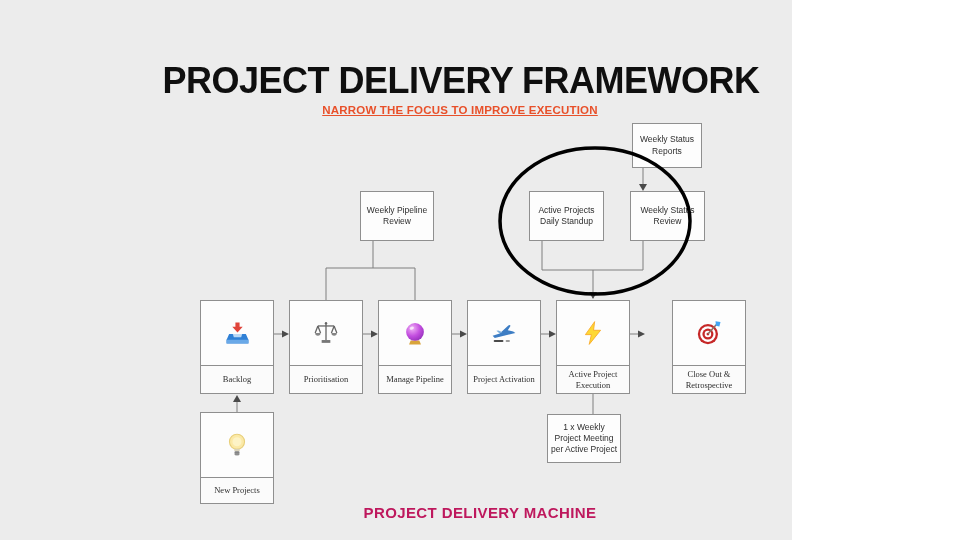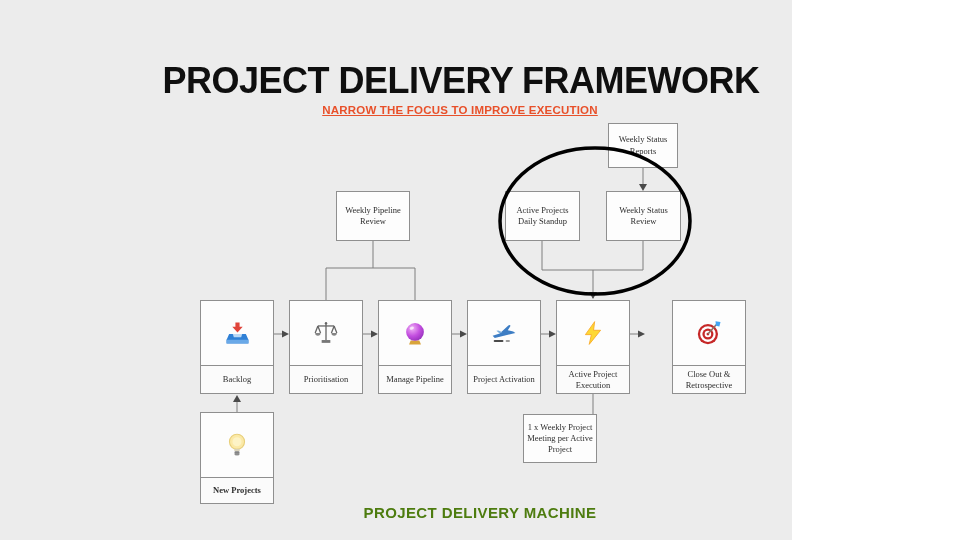--- a/index.html
+++ b/index.html
@@ -4,38 +4,38 @@
 <style>
   html,body{margin:0;padding:0;}
   .slide{position:relative;width:792px;height:540px;background:#ececec;overflow:hidden;
          font-family:"Liberation Sans",sans-serif;}
   .title{position:absolute;top:60px;left:0;width:922px;margin:0;text-align:center;
          font-size:36px;font-weight:bold;letter-spacing:-0.5px;color:#0f0f0f;}
   .subtitle{position:absolute;top:104px;left:0;width:920px;text-align:center;
             font-size:11.5px;font-weight:bold;letter-spacing:0.2px;color:#e8502a;
             text-decoration:underline;}
   .footer{position:absolute;top:504px;left:0;width:960px;text-align:center;
-          font-size:15px;font-weight:bold;letter-spacing:0.4px;color:#4d7c0f;}
+          font-size:15px;font-weight:bold;letter-spacing:0.4px;color:#be185d;}
   .connectors,.ellipse-overlay{position:absolute;top:0;left:0;width:960px;height:540px;
           pointer-events:none;}
   .connectors{z-index:1;}
   .ellipse-overlay{z-index:3;}
   .nbox{position:absolute;z-index:2;background:#fdfdfd;border:1px solid #8f8f8f;
         box-sizing:border-box;display:flex;align-items:center;
-        text-align:center;font-family:Liberation Serif, serif;font-size:8.5px;
-        line-height:1.3;color:#2e2e2e;padding:1px 2px;}
+        text-align:center;font-family:Liberation Sans, sans-serif;font-size:8.5px;
+        line-height:1.3;color:#2e2e2e;padding:1px 2px;margin-left:24px;}
   .stage{position:absolute;z-index:2;top:300px;width:74px;height:94px;background:#fdfdfd;
          border:1px solid #8f8f8f;box-sizing:border-box;display:flex;flex-direction:column;}
   .stage-icon{flex:1;display:flex;align-items:center;justify-content:center;}
   .stage-label{height:27px;border-top:1px solid #8f8f8f;display:flex;align-items:center;
          justify-content:center;text-align:center;font-family:"Liberation Serif",serif;
          font-size:8.5px;line-height:1.25;color:#2e2e2e;padding:0 2px;background:#fbfbfb;}
   .subproj{position:absolute;z-index:2;left:200px;top:412px;width:74px;height:92px;
          background:#fdfdfd;border:1px solid #8f8f8f;box-sizing:border-box;
-         display:flex;flex-direction:column;font-weight:bold;}
+         display:flex;flex-direction:column;}
 </style>
 </head>
 <body>
 
 <div class="slide">
 
   <h1 class="title">PROJECT DELIVERY FRAMEWORK</h1>
   <div class="subtitle">NARROW THE FOCUS TO IMPROVE EXECUTION</div>
 
   <svg class="connectors" viewBox="0 0 960 540" xmlns="http://www.w3.org/2000/svg">

